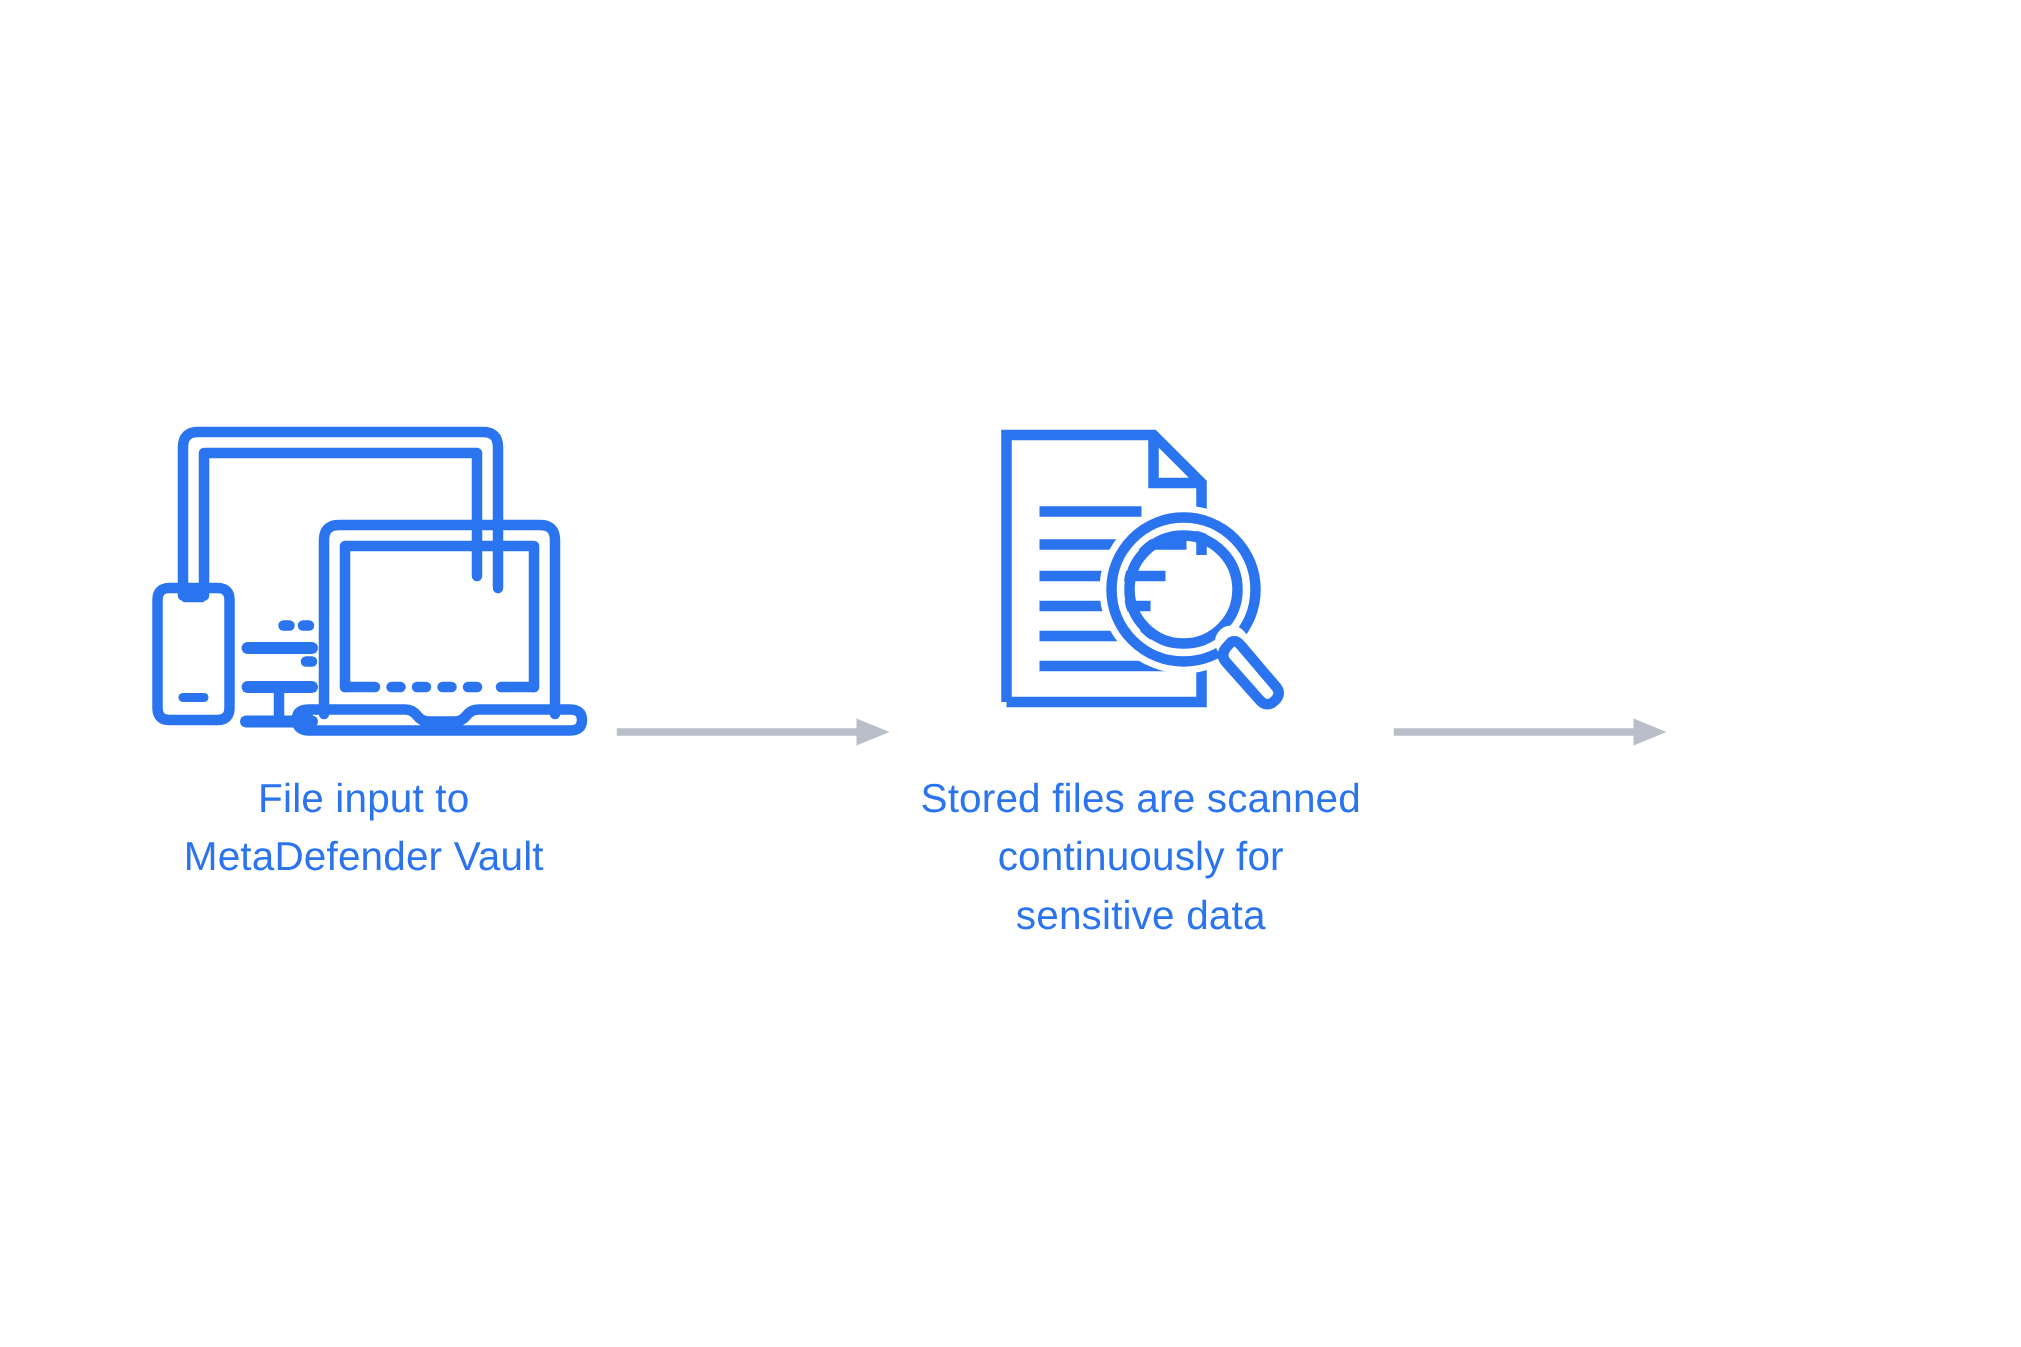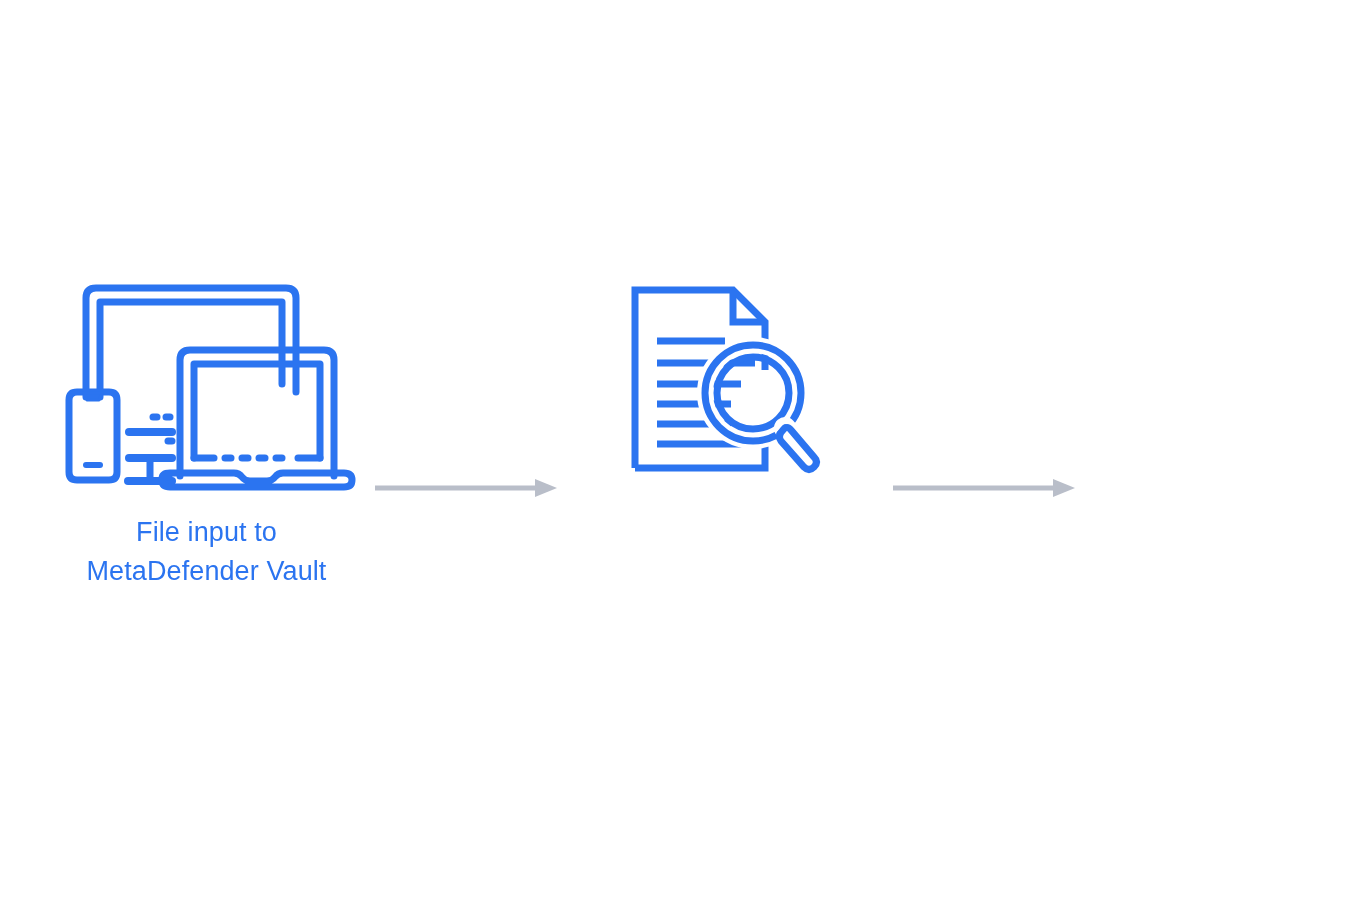--- a/index.html
+++ b/index.html
@@ -18,20 +18,21 @@
   #flow {
     position: absolute;
     left: 0;
     top: 0;
     width: 1113px;
     height: 898px;
     display: flex;
     flex-direction: row;
     align-items: flex-start;
     justify-content: center;
+    padding-left: 36px;
   }
 
   .step {
     width: 336px;
     display: flex;
     flex-direction: column;
     align-items: center;
   }
 
   .step-icon {
@@ -154,20 +155,23 @@
 
           <circle cx="128" cy="113" r="36" stroke="#2B74F0" stroke-width="7"></circle>
 
           <path d="M160 148 L186 178" stroke="#FFFFFF" stroke-width="22" stroke-linecap="round"></path>
           <path d="M160 148 L186 178" stroke="#2B74F0" stroke-width="7" stroke-linecap="round"></path>
           <path d="M155 154 L181 184" stroke="#2B74F0" stroke-width="7" stroke-linecap="round"></path>
           <path d="M158 150 Q152 156 156 161 L179 187 Q184 192 189 187 Q194 182 189 177 L166 150 Q162 145 158 150 Z" stroke="#2B74F0" stroke-width="7" fill="#FFFFFF"></path>
         </g>
       </svg>
     </div>
+    <div class="step-label">Stored files are scanned
+continuously for
+sensitive data</div>
   </div>
 
   <div class="connector">
     <svg width="182" height="24" viewBox="0 0 182 24" aria-hidden="true">
       <g>
         <rect x="0" y="9.5" width="165" height="5" fill="#B9BEC9"></rect>
         <path d="M160 3 L182 12 L160 21 Z" fill="#B9BEC9"></path>
       </g>
     </svg>
   </div>

